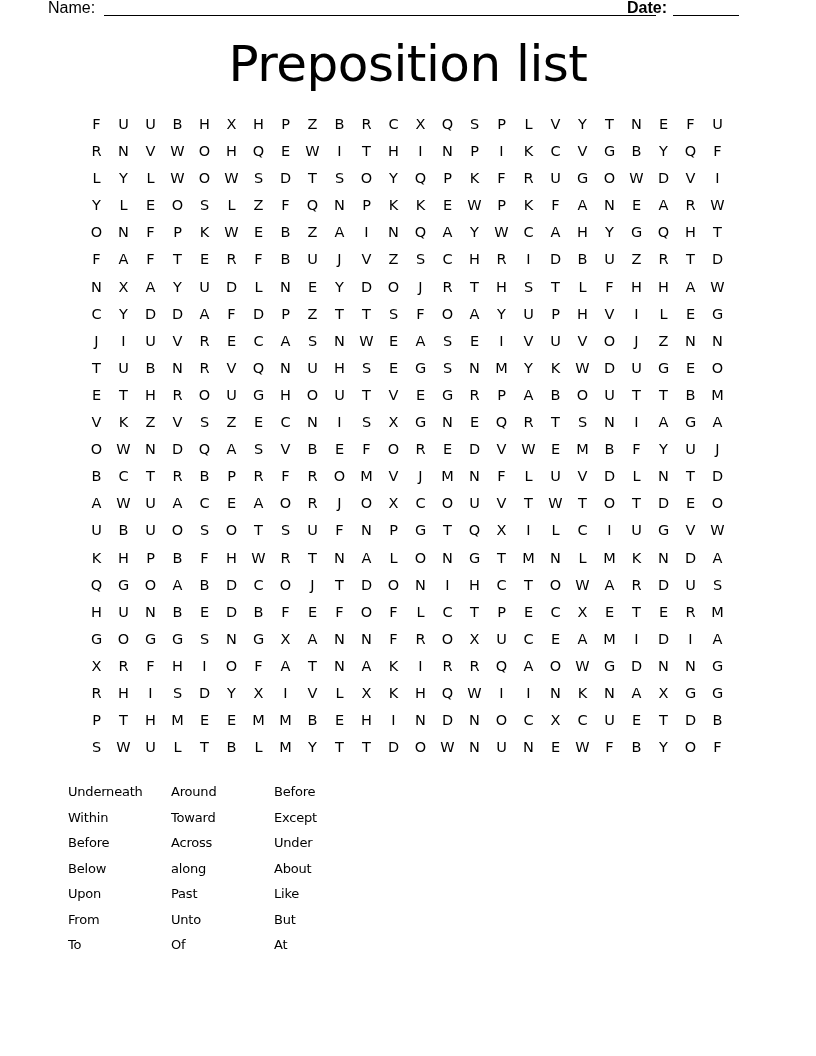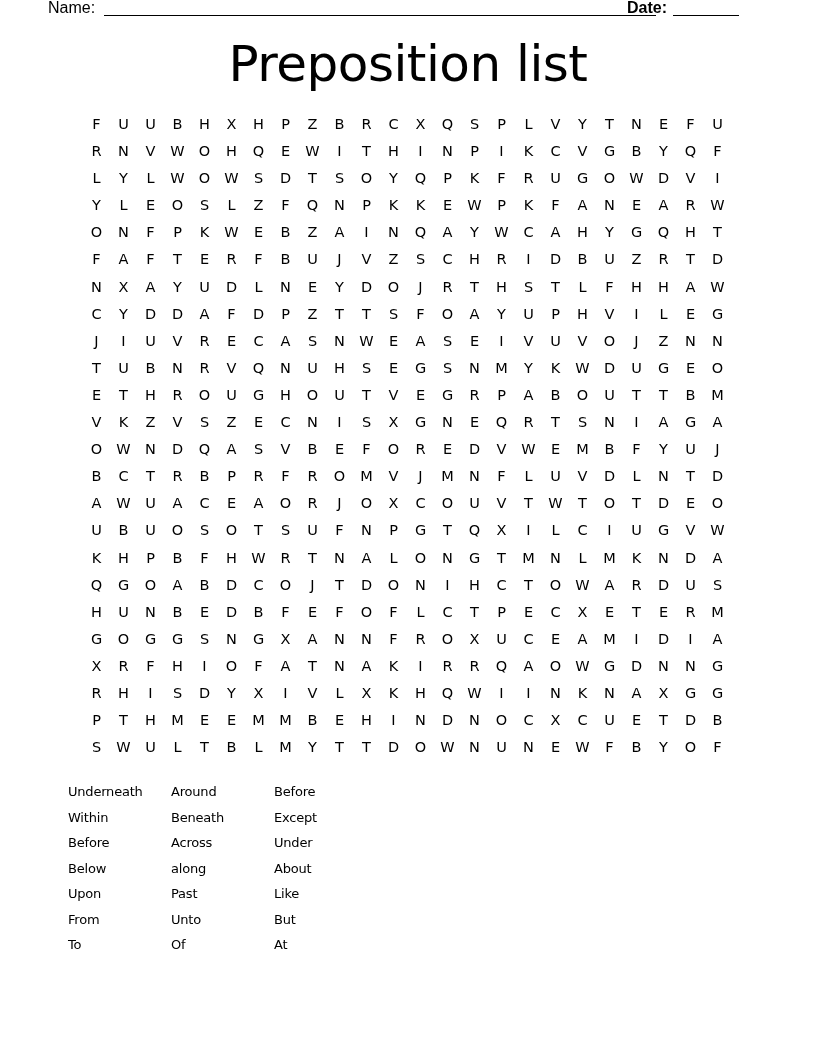--- a/index.html
+++ b/index.html
@@ -664,21 +664,21 @@
       <div class="word">Underneath</div>
       <div class="word">Within</div>
       <div class="word">Before</div>
       <div class="word">Below</div>
       <div class="word">Upon</div>
       <div class="word">From</div>
       <div class="word">To</div>
     </div>
     <div class="wl-col">
       <div class="word">Around</div>
-      <div class="word">Beneath</div>
+      <div class="word">Toward</div>
       <div class="word">Across</div>
       <div class="word">along</div>
       <div class="word">Past</div>
       <div class="word">Unto</div>
       <div class="word">Of</div>
     </div>
     <div class="wl-col">
       <div class="word">Before</div>
       <div class="word">Except</div>
       <div class="word">Under</div>

